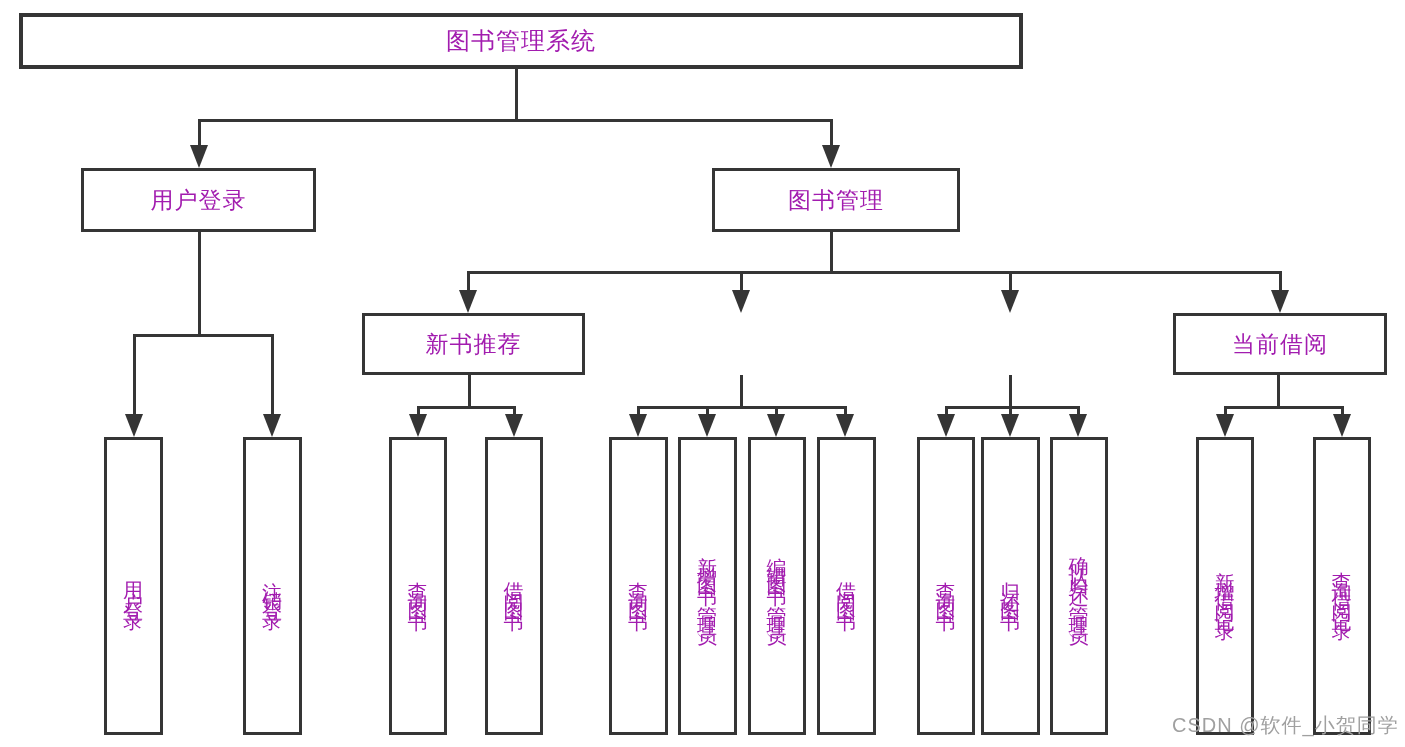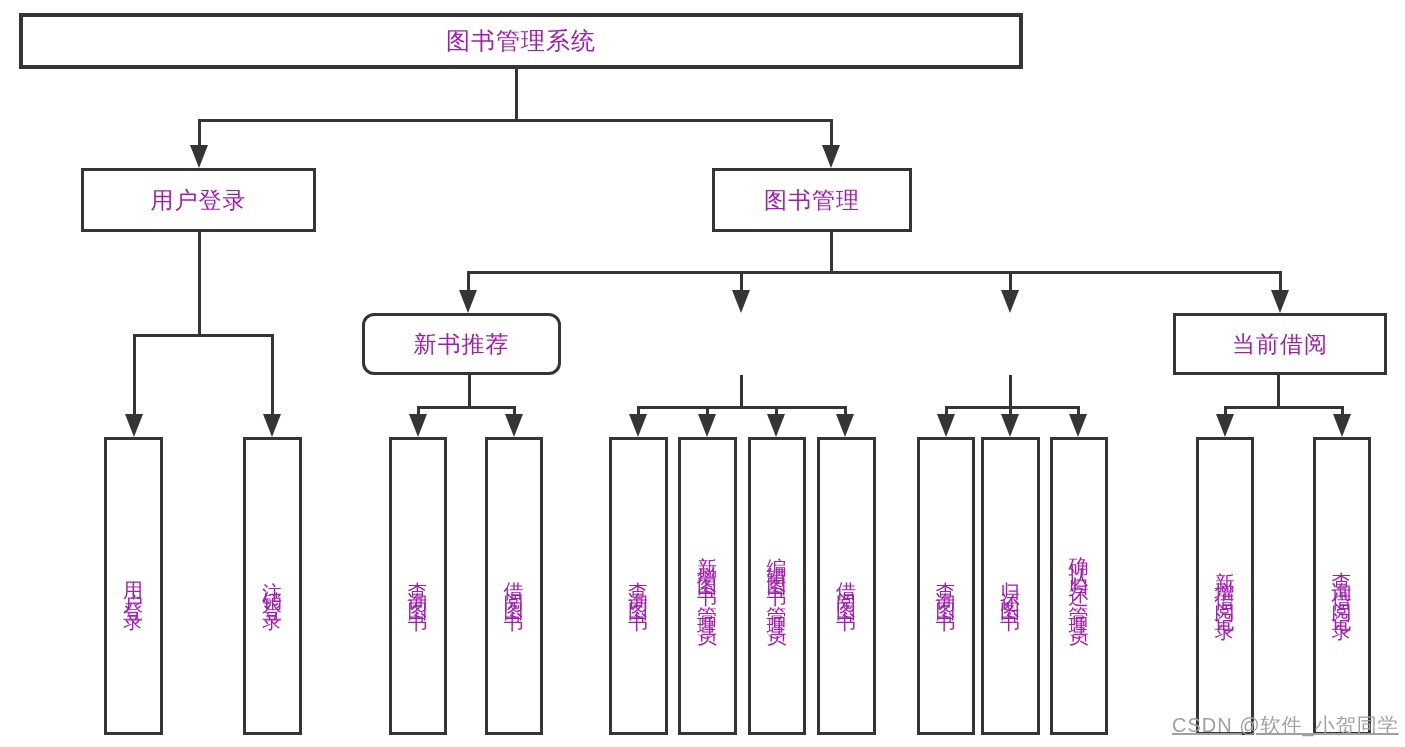--- a/index.html
+++ b/index.html
@@ -51,23 +51,23 @@
 </style>
 </head>
 <body>
 
 <div id="canvas">
 
   <div class="box root" style="left:19px;top:13px;width:1004px;height:56px;">图书管理系统</div>
 
   <div class="box" style="left:81px;top:168px;width:235px;height:64px;">用户登录</div>
 
-  <div class="box" style="left:712px;top:168px;width:200px;height:64px;">图书管理</div>
+  <div class="box" style="left:712px;top:168px;width:248px;height:64px;">图书管理</div>
 
-  <div class="box" style="left:362px;top:313px;width:199px;height:62px;border-radius:12px;">新书推荐</div>
+  <div class="box" style="left:362px;top:313px;width:223px;height:62px;">新书推荐</div>
 
 
 
   <div class="box" style="left:1173px;top:313px;width:214px;height:62px;">当前借阅</div>
 
   <div class="box vbox" style="left:104px;top:437px;width:59px;height:298px;">用户登录</div>
 
   <div class="box vbox" style="left:243px;top:437px;width:59px;height:298px;">注销登录</div>
 
   <div class="box vbox" style="left:389px;top:437px;width:58px;height:298px;">查询图书</div>
@@ -144,15 +144,15 @@
   <div class="vline" style="left:1077px;top:406px;height:9px;"></div>
   <div class="ahead" style="left:1069px;top:414px;"></div>
 
   <div class="vline" style="left:1277px;top:375px;height:34px;"></div>
   <div class="hline" style="left:1224px;top:406px;width:119px;"></div>
   <div class="vline" style="left:1224px;top:406px;height:9px;"></div>
   <div class="ahead" style="left:1216px;top:414px;"></div>
   <div class="vline" style="left:1341px;top:406px;height:9px;"></div>
   <div class="ahead" style="left:1333px;top:414px;"></div>
 
-  <div class="watermark" style="left:1172px;top:712px;text-decoration:underline;">CSDN @软件_小贺同学</div>
+  <div class="watermark" style="left:1172px;top:712px;">CSDN @软件_小贺同学</div>
 
 </div>
 
 </body></html>

